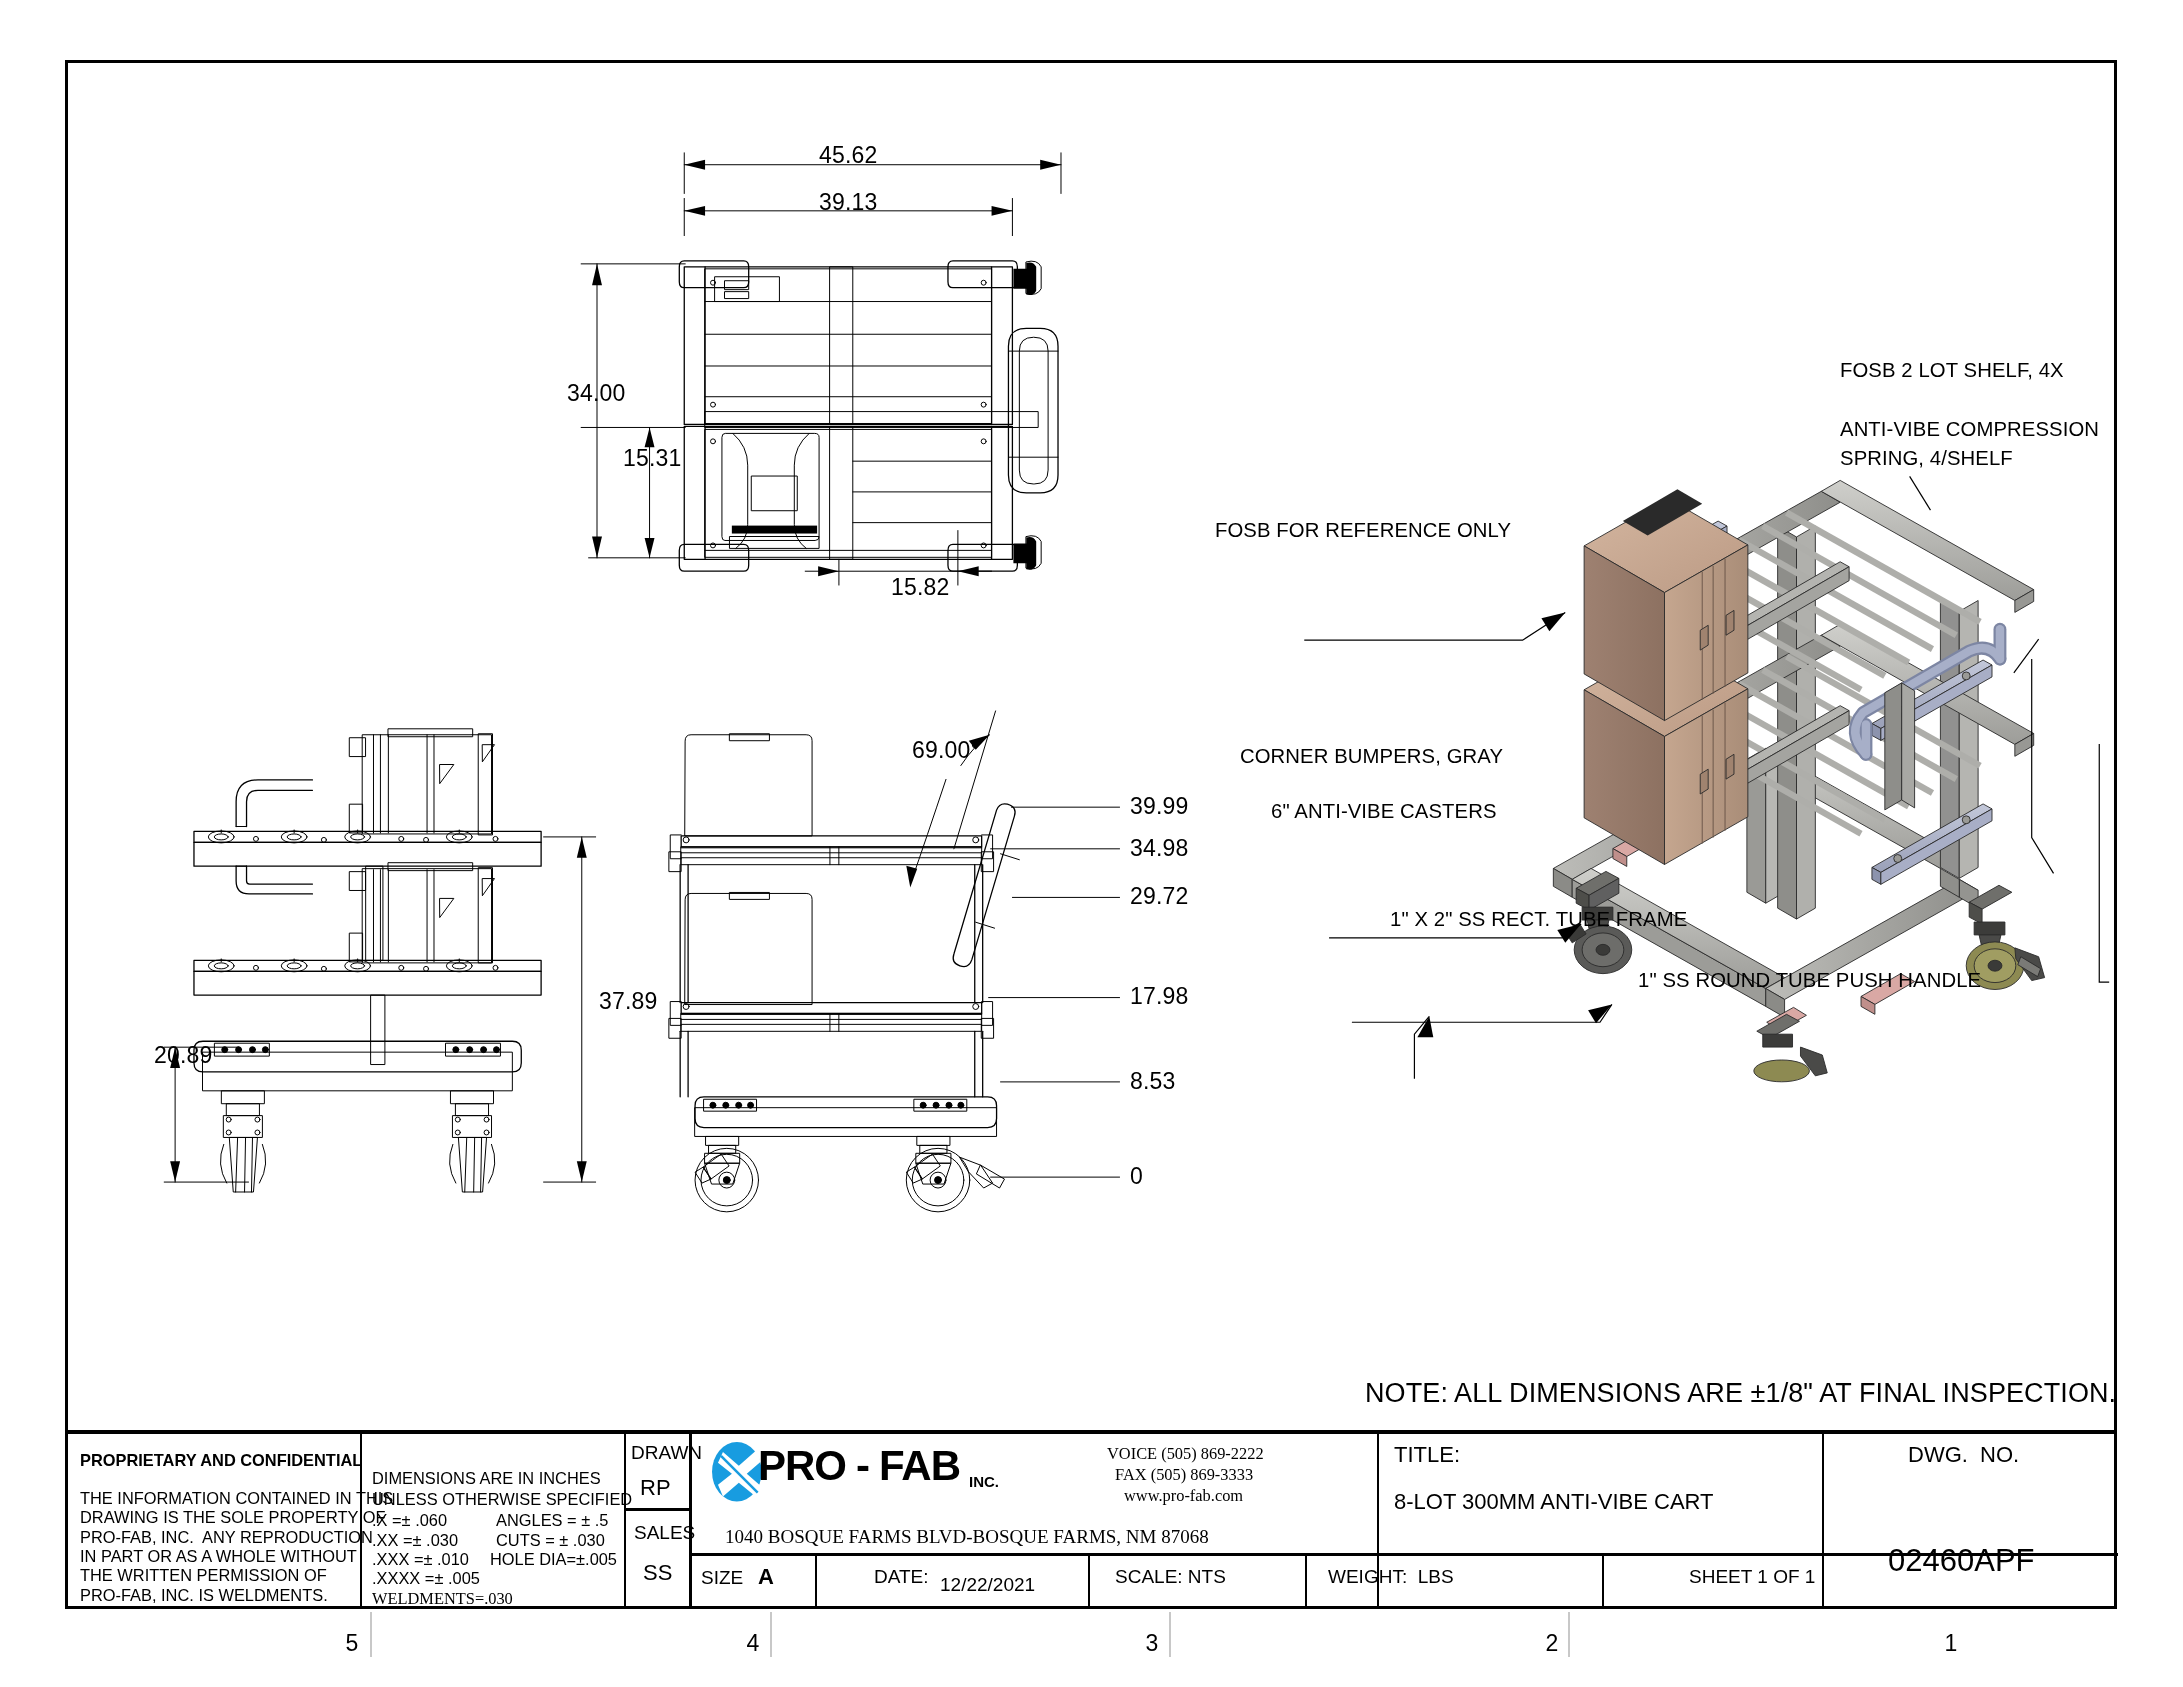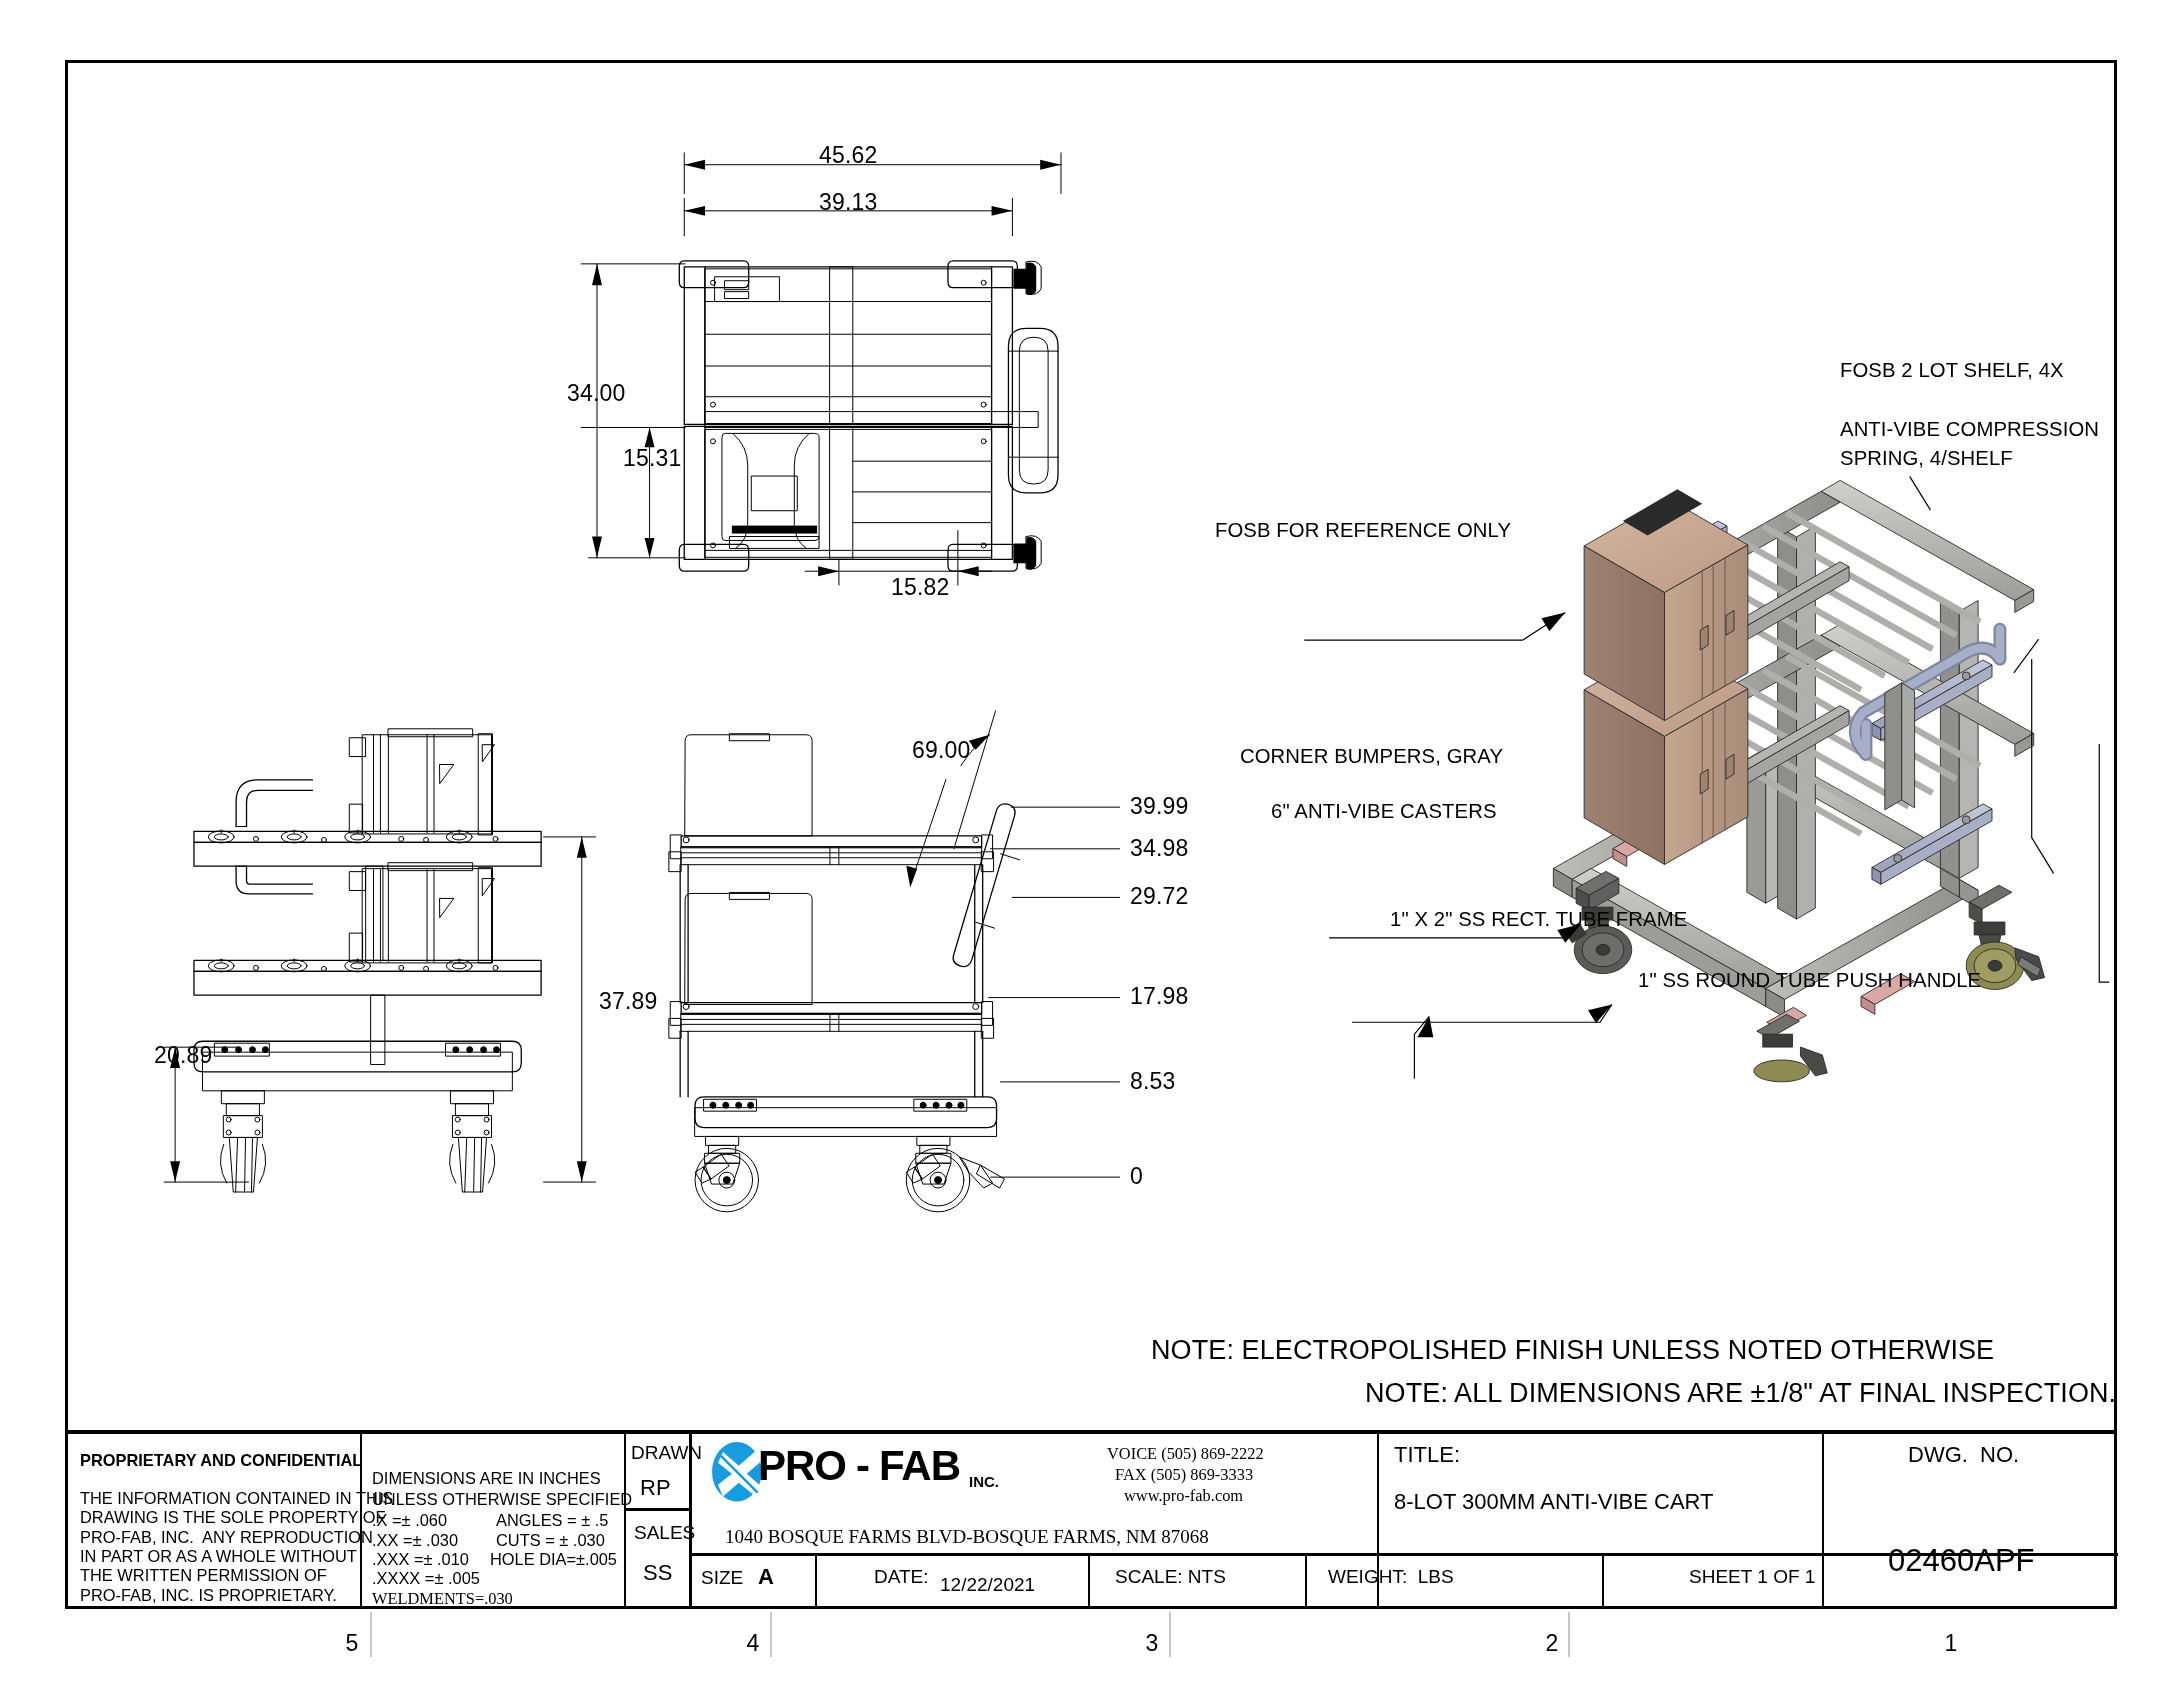--- a/index.html
+++ b/index.html
@@ -667,21 +667,20 @@
   <div class="t callout" style="left:1215px;top:520px;">FOSB FOR REFERENCE ONLY</div>
   <div class="t callout" style="left:1240px;top:746px;">CORNER BUMPERS, GRAY</div>
   <div class="t callout" style="left:1271px;top:801px;">6" ANTI-VIBE CASTERS</div>
   <div class="t callout" style="left:1390px;top:909px;">1" X 2" SS RECT. TUBE FRAME</div>
   <div class="t callout" style="left:1638px;top:970px;">1" SS ROUND TUBE PUSH HANDLE</div>
 
   <svg class="vw" style="left:1980px;top:744px;" width="179" height="248" viewBox="0 0 360 500">
     <path d="M260,480 l-20,0 l0,-480" stroke="#000" stroke-width="2.4" fill="none"></path>
   </svg>
 
-  <div class="t note" style="left:1151px;top:1336px;">NOTE: ELECTROPOLISHED FINISH UNLESS NOTED OTHERWISE</div>
   <div class="t note" style="left:1365px;top:1379px;">NOTE: ALL DIMENSIONS ARE ±1/8" AT FINAL INSPECTION.</div>
 
   <div class="ln tb-thick" style="left:65px;top:1430px;width:2052px;height:3.5px;"></div>
 
   <div class="ln" style="left:360px;top:1434px;width:2px;height:175px;"></div>
   <div class="ln" style="left:624px;top:1434px;width:2px;height:175px;"></div>
   <div class="ln" style="left:689px;top:1434px;width:2.5px;height:175px;"></div>
   <div class="ln" style="left:1377px;top:1434px;width:2px;height:175px;"></div>
   <div class="ln" style="left:1822px;top:1434px;width:2px;height:175px;"></div>
 
@@ -693,21 +692,21 @@
   <div class="ln" style="left:1088px;top:1556px;width:1.5px;height:53px;"></div>
   <div class="ln" style="left:1305px;top:1556px;width:1.5px;height:53px;"></div>
   <div class="ln" style="left:1602px;top:1556px;width:1.5px;height:53px;"></div>
 
   <div class="tbtxt lbl-sm bold" style="left:80px;top:1451px;">PROPRIETARY AND CONFIDENTIAL</div>
   <div class="tbtxt lbl-sm" style="left:80px;top:1489px;">THE INFORMATION CONTAINED IN THIS</div>
   <div class="tbtxt lbl-sm" style="left:80px;top:1508px;">DRAWING IS THE SOLE PROPERTY OF</div>
   <div class="tbtxt lbl-sm" style="left:80px;top:1528px;">PRO-FAB, INC.  ANY REPRODUCTION</div>
   <div class="tbtxt lbl-sm" style="left:80px;top:1547px;">IN PART OR AS A WHOLE WITHOUT</div>
   <div class="tbtxt lbl-sm" style="left:80px;top:1566px;">THE WRITTEN PERMISSION OF</div>
-  <div class="tbtxt lbl-sm" style="left:80px;top:1586px;">PRO-FAB, INC. IS PROPRIETARY.</div>
+  <div class="tbtxt lbl-sm" style="left:80px;top:1586px;">PRO-FAB, INC. IS WELDMENTS.</div>
 
   <div class="tbtxt lbl-sm" style="left:372px;top:1469px;">DIMENSIONS ARE IN INCHES</div>
   <div class="tbtxt lbl-sm" style="left:372px;top:1490px;">UNLESS OTHERWISE SPECIFIED</div>
 
   <div class="tbtxt lbl-sm" style="left:372px;top:1511px;">.X =± .060</div>
   <div class="tbtxt lbl-sm" style="left:496px;top:1511px;">ANGLES = ± .5</div>
   <div class="tbtxt lbl-sm" style="left:372px;top:1531px;">.XX =± .030</div>
   <div class="tbtxt lbl-sm" style="left:496px;top:1531px;">CUTS = ± .030</div>
   <div class="tbtxt lbl-sm" style="left:372px;top:1550px;">.XXX =± .010</div>
   <div class="tbtxt lbl-sm" style="left:490px;top:1550px;">HOLE DIA=±.005</div>

